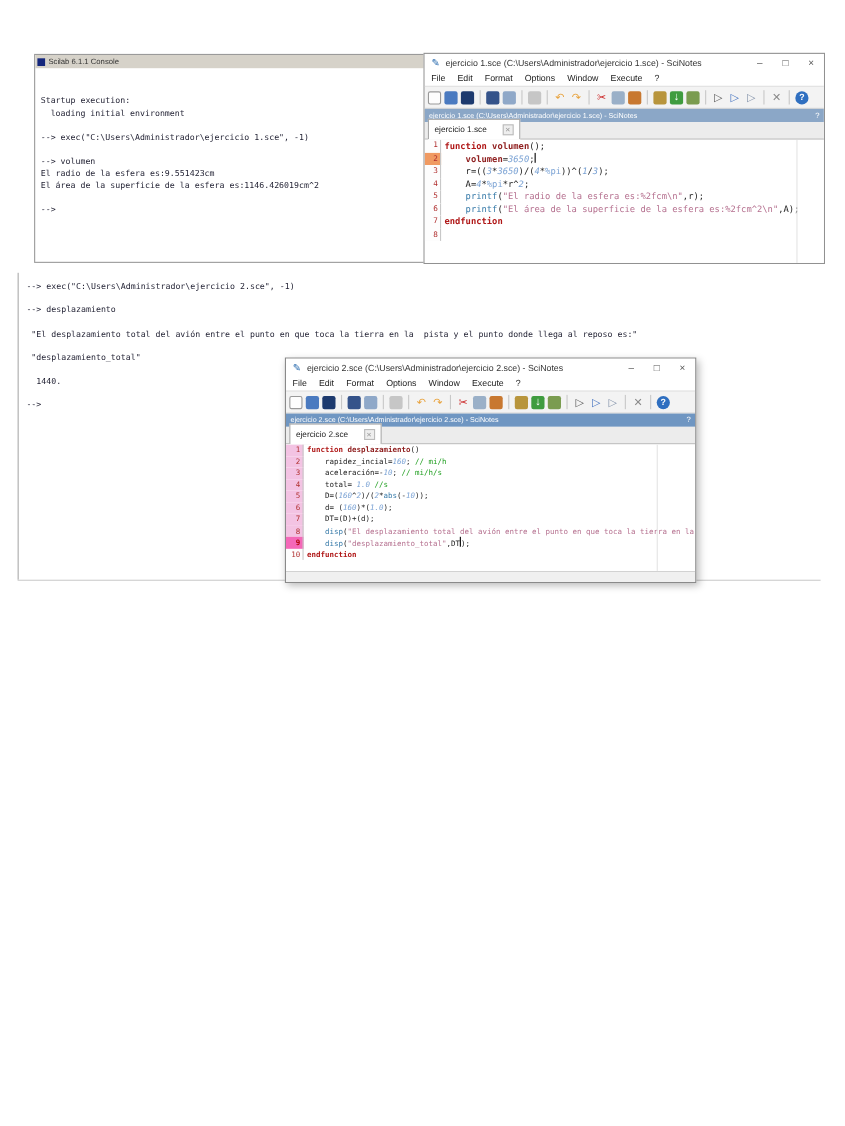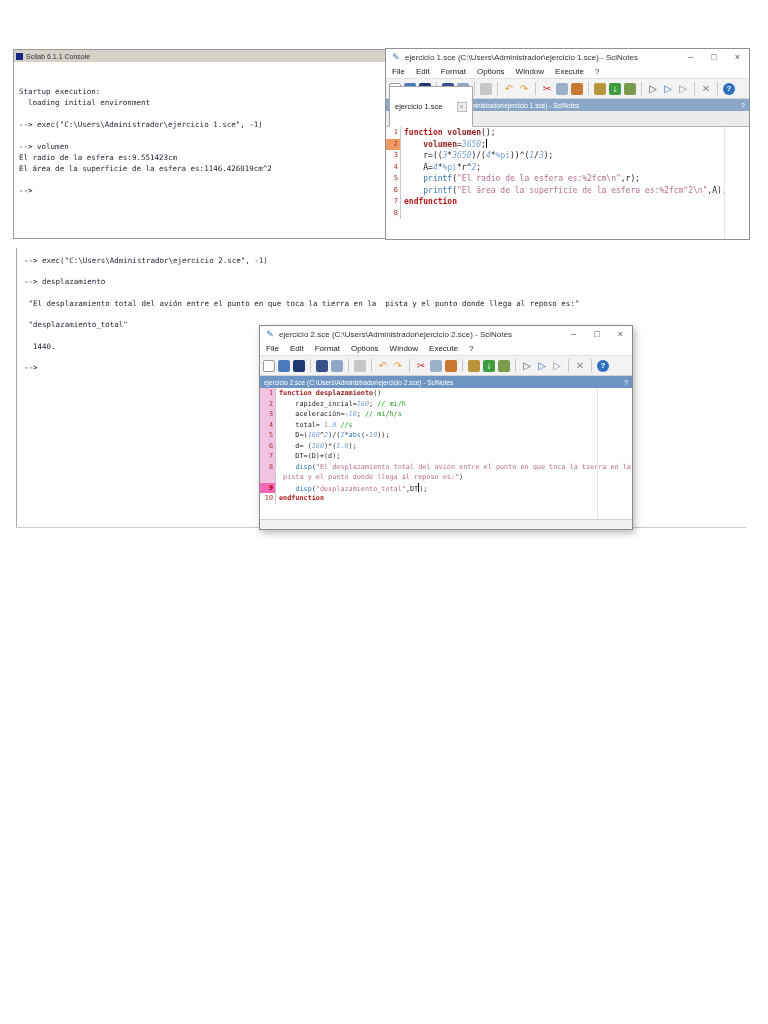--- a/index.html
+++ b/index.html
@@ -23,21 +23,21 @@
   .tbi{width:12px;height:12px;display:inline-flex;align-items:center;justify-content:center;
        font-size:10px;border-radius:2px;box-sizing:border-box;}
   .tbi.round{border-radius:50%;font-size:8px;font-weight:bold;}
   .tsep{width:1px;height:13px;background:#c8c8c8;margin:0 2px;}
   .bluebar{height:12px;flex:0 0 12px;color:#fff;font-size:6.5px;display:flex;align-items:center;
            padding:0 4px;white-space:nowrap;}
   .bluebar .bbq{margin-left:auto;font-size:7px;}
   .tabbar{height:15px;flex:0 0 15px;background:#ececec;border-bottom:1px solid #b5b5b5;
           display:flex;align-items:flex-end;padding-left:3px;}
   .tab{background:#fff;border:1px solid #a8a8a8;border-bottom:1px solid #fff;font-size:7.5px;
-       padding:14px 5px;display:flex;gap:14px;align-items:center;height:11px;color:#222;
+       padding:3px 5px;display:flex;gap:14px;align-items:center;height:11px;color:#222;
        margin-bottom:-1px;}
   .tab-close{color:#999;font-size:6px;border:1px solid #bbb;background:#eee;width:8px;height:8px;
              display:inline-flex;align-items:center;justify-content:center;}
 
   
   .editor{position:relative;flex:1;font-family:"DejaVu Sans Mono",monospace;font-size:8px;
           background:#fff;overflow:hidden;}
   .crow{display:flex;line-height:11.5px;height:11.5px;white-space:pre;}
   .gut{flex:0 0 12px;width:12px;text-align:right;padding-right:2px;color:#b03030;
        border-right:1px solid #c8c8c8;background:#fdfdfd;font-size:7px;}
@@ -53,21 +53,21 @@
   .tk-num{color:#7aa2d4;font-style:italic;}
   .tk-const{color:#7aa2d4;}
   .tk-str{color:#b5708f;}
   .tk-cmt{color:#22a022;}
   .tk-fun{color:#3579a8;}
   .tk-pl{color:#222;}
   .caret{display:inline-block;width:1px;height:9px;background:#000;vertical-align:-1px;}
   .hscroll{flex:0 0 9px;height:9px;background:#f0f0f0;border-top:1px solid #d2d2d2;}
 
   
-  #console-top{left:13px;top:49px;width:371px;height:188px;border:1px solid #9a9a9a;}
+  #console-top{left:31px;top:49px;width:371px;height:188px;border:1px solid #9a9a9a;}
   .con-titlebar{height:12px;flex:0 0 12px;background:#d6d2c9;display:flex;align-items:center;
                 font-size:7px;color:#333;padding-left:2px;gap:3px;}
   .scilab-icon{width:7px;height:7px;background:#15277c;flex:0 0 7px;}
   .con-body{flex:1;}
   .con-body pre{margin:0;padding:24px 0 0 5px;font-family:"DejaVu Sans Mono",monospace;
                 font-size:7.5px;line-height:11px;color:#1e1e30;}
 
   
   #console-bottom-pre{position:absolute;left:24px;top:256px;margin:0;
                       font-family:"DejaVu Sans Mono",monospace;font-size:7.5px;line-height:10.7px;
@@ -237,30 +237,35 @@
         <span class="tbi" style="color: rgb(128, 144, 168);">▷</span>
         <span class="tsep"></span>
         <span class="tbi" style="color: rgb(136, 136, 136);">✕</span>
         <span class="tsep"></span>
         <span class="tbi round" style="background: rgb(47, 111, 192); color: rgb(255, 255, 255);">?</span>
       </div>
     <div class="bluebar">
       <span>ejercicio 2.sce (C:\Users\Administrador\ejercicio 2.sce) - SciNotes</span>
       <span class="bbq">?</span>
     </div>
+    <div class="tabbar">
+      <span class="tab">
+        <span>ejercicio 2.sce</span>
+        <span class="tab-close">✕</span>
+      </span>
+    </div>
     <div class="editor" id="editor2">
       <div class="margin-line" style="left:337px"></div>
     <div class="crow"><span class="gut g-pink">1</span><span class="ctext"><span class="tk-kw">function</span><span class="tk-pl"> </span><span class="tk-fn">desplazamiento</span><span class="tk-pl">()</span></span></div>
         <div class="crow"><span class="gut g-pink">2</span><span class="ctext"><span class="tk-pl">    rapidez_incial=</span><span class="tk-num">160</span><span class="tk-pl">; </span><span class="tk-cmt">// mi/h</span></span></div>
         <div class="crow"><span class="gut g-pink">3</span><span class="ctext"><span class="tk-pl">    aceleración=-</span><span class="tk-num">10</span><span class="tk-pl">; </span><span class="tk-cmt">// mi/h/s</span></span></div>
         <div class="crow"><span class="gut g-pink">4</span><span class="ctext"><span class="tk-pl">    total= </span><span class="tk-num">1.0</span><span class="tk-pl"> </span><span class="tk-cmt">//s</span></span></div>
         <div class="crow"><span class="gut g-pink">5</span><span class="ctext"><span class="tk-pl">    D=(</span><span class="tk-num">160</span><span class="tk-pl">^</span><span class="tk-num">2</span><span class="tk-pl">)/(</span><span class="tk-num">2</span><span class="tk-pl">*</span><span class="tk-fun">abs</span><span class="tk-pl">(-</span><span class="tk-num">10</span><span class="tk-pl">));</span></span></div>
         <div class="crow"><span class="gut g-pink">6</span><span class="ctext"><span class="tk-pl">    d= (</span><span class="tk-num">160</span><span class="tk-pl">)*(</span><span class="tk-num">1.0</span><span class="tk-pl">);</span></span></div>
         <div class="crow"><span class="gut g-pink">7</span><span class="ctext"><span class="tk-pl">    DT=(D)+(d);</span></span></div>
         <div class="crow"><span class="gut g-pink">8</span><span class="ctext"><span class="tk-pl">    </span><span class="tk-fun">disp</span><span class="tk-pl">(</span><span class="tk-str">"El desplazamiento total del avión entre el punto en que toca la tierra en la </span></span></div>
-        <div class="crow"><span class="gut g-pink"></span><span class="ctext"><span class="tk-pl"> </span><span class="tk-str">pista y el punto donde llega al reposo es:"</span><span class="tk-pl">)</span></span></div>
         <div class="crow"><span class="gut g-hot">9</span><span class="ctext"><span class="tk-pl">    </span><span class="tk-fun">disp</span><span class="tk-pl">(</span><span class="tk-str">"desplazamiento_total"</span><span class="tk-pl">,DT</span><span class="caret"></span><span class="tk-pl">);</span></span></div>
         <div class="crow"><span class="gut">10</span><span class="ctext"><span class="tk-kw">endfunction</span></span></div>
       </div>
     <div class="hscroll"></div>
   </div>
 
 </div>
 
 </body></html>

